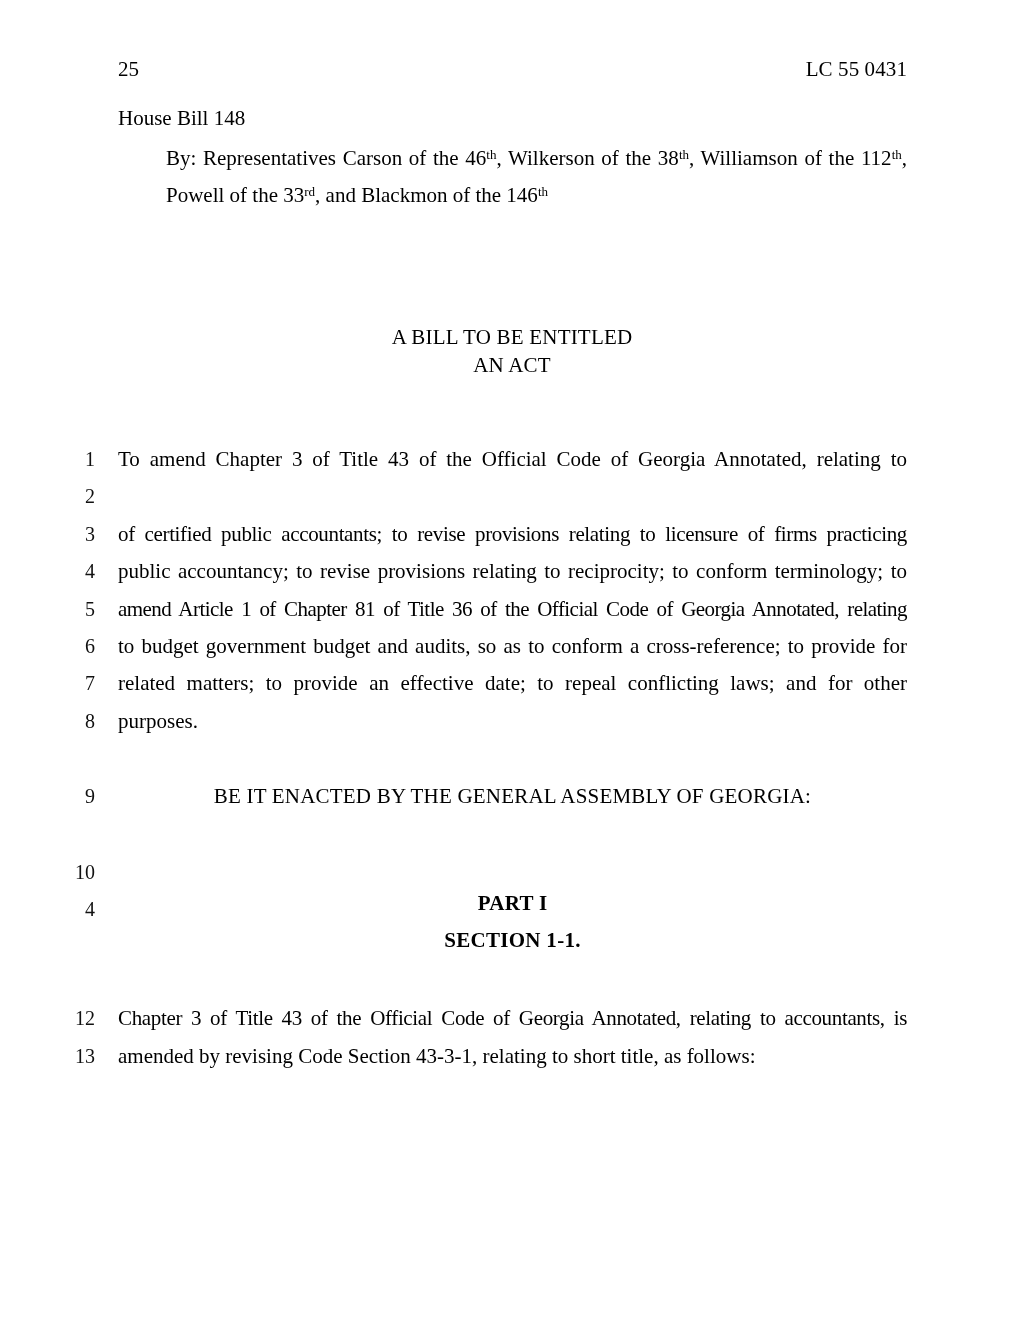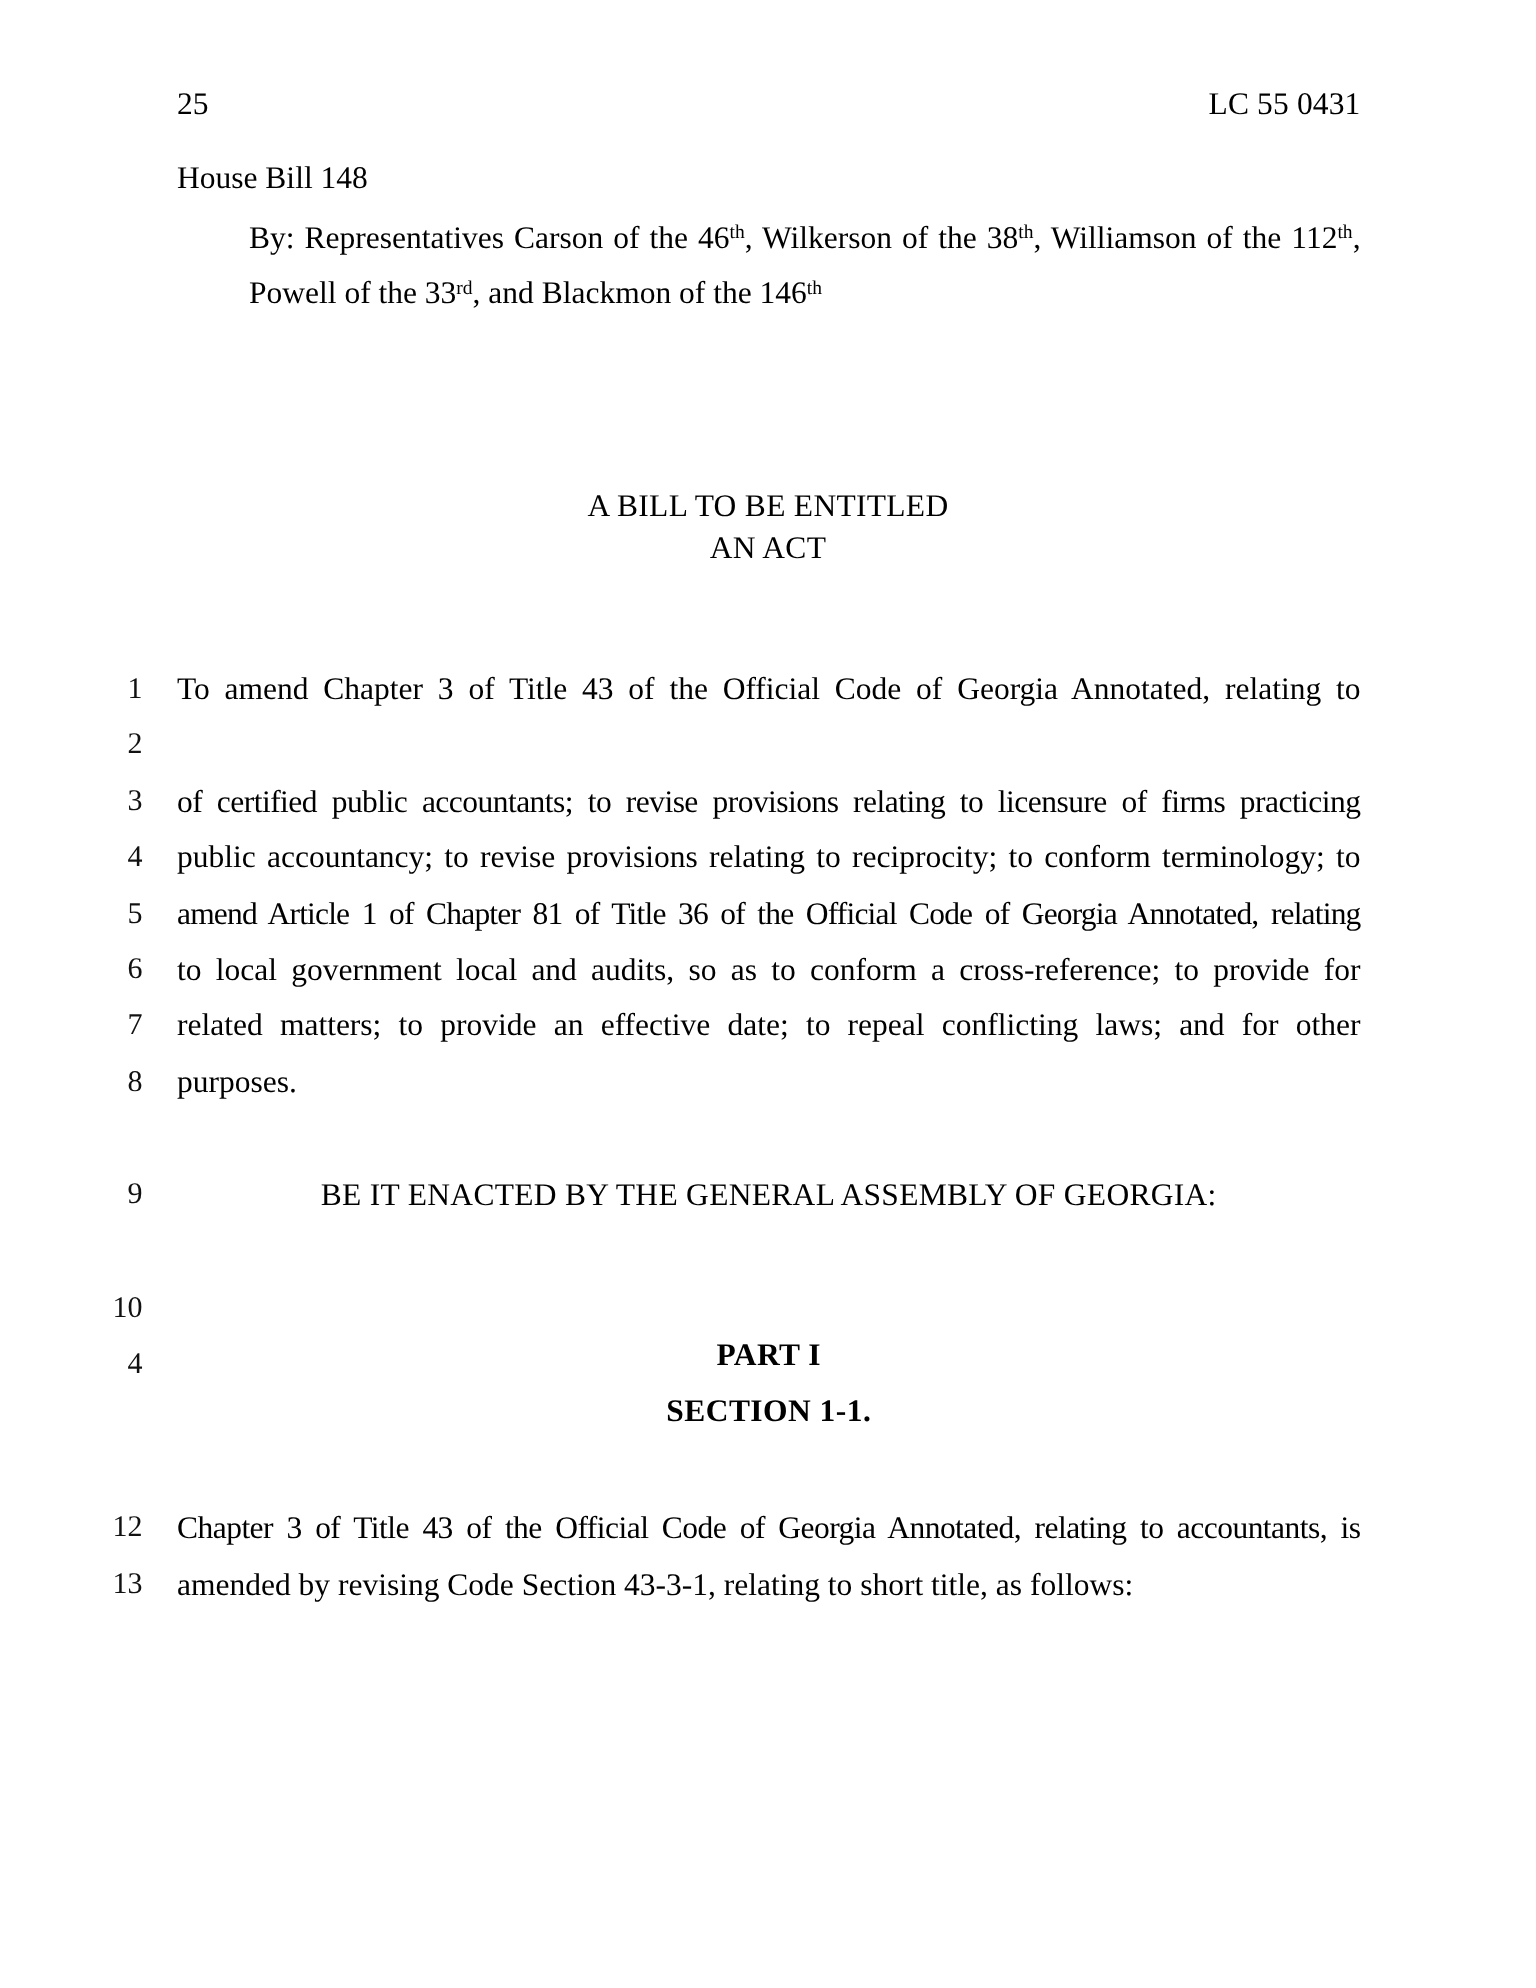--- a/index.html
+++ b/index.html
@@ -197,21 +197,21 @@
     <div class="bline">
       <span class="lno">4</span>
       <span class="ltext">public accountancy; to revise provisions relating to reciprocity; to conform terminology; to</span>
     </div>
     <div class="bline">
       <span class="lno">5</span>
       <span class="ltext tighter">amend Article 1 of Chapter 81 of Title 36 of the Official Code of Georgia Annotated, relating</span>
     </div>
     <div class="bline">
       <span class="lno">6</span>
-      <span class="ltext">to local government local and audits, so as to conform a cross-reference; to provide for</span>
+      <span class="ltext">to budget government budget and audits, so as to conform a cross-reference; to provide for</span>
     </div>
     <div class="bline">
       <span class="lno">7</span>
       <span class="ltext">related matters; to provide an effective date; to repeal conflicting laws; and for other</span>
     </div>
     <div class="bline">
       <span class="lno">8</span>
       <span class="ltext flush">purposes.</span>
     </div>
 

